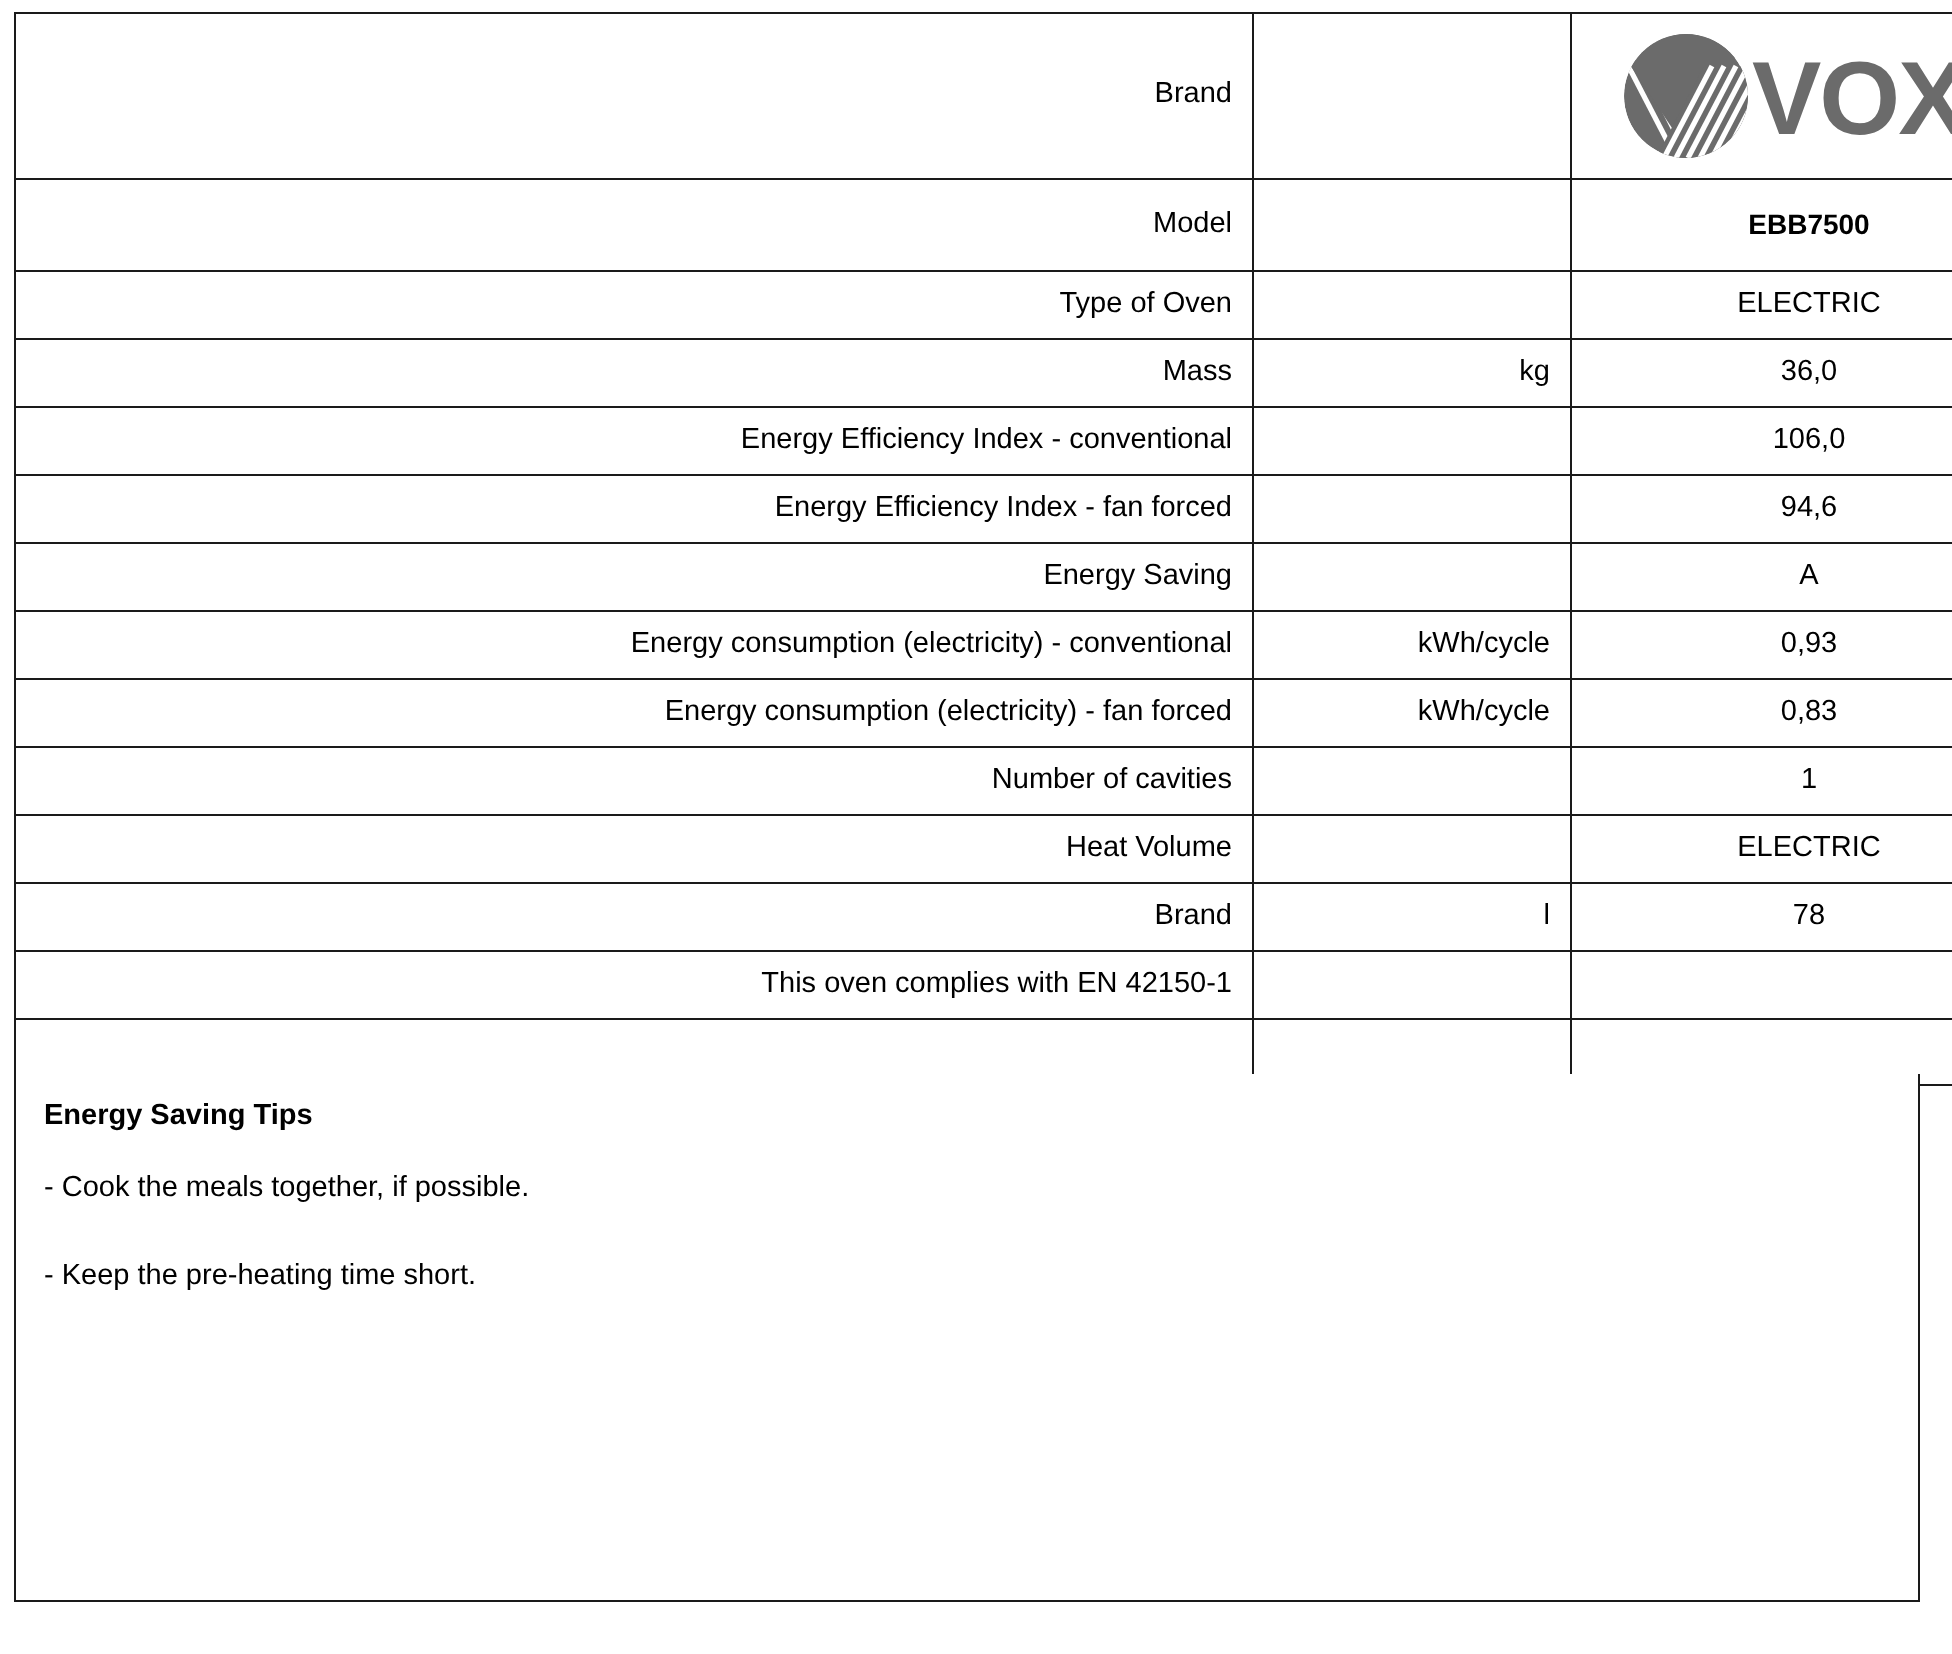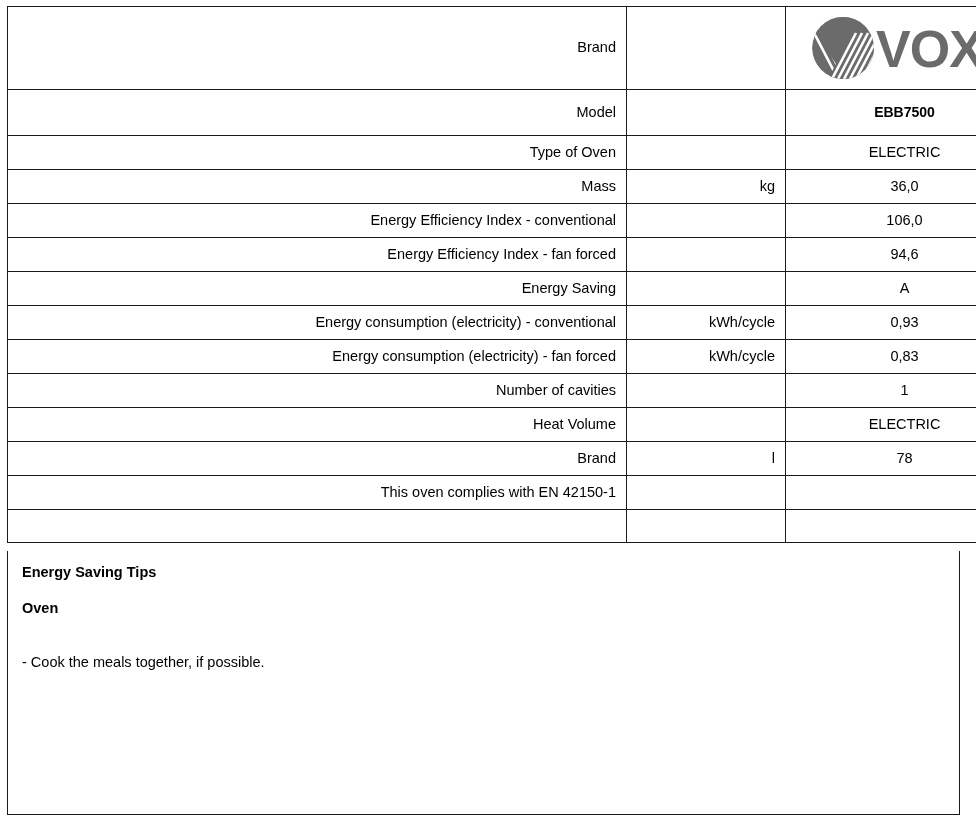--- a/index.html
+++ b/index.html
@@ -57,21 +57,21 @@
     display: block;
     margin: 0 auto;
     width: 185px;
     height: 62px;
   }
 
   
   .tips-box {
     position: absolute;
     left: 7px;
-    top: 551px;
+    top: 537px;
     width: 953px;
     height: 264px;
     border: 1px solid #1a1a1a;
     border-top: none;
     box-sizing: border-box;
     background: #ffffff;
   }
   .tips-inner {
     padding: 13px 0 0 14px;
   }
@@ -217,19 +217,19 @@
         <td class="col-unit"></td>
         <td class="col-value"></td>
       </tr>
 
     </tbody>
   </table>
 
   <div class="tips-box">
     <div class="tips-inner">
       <p class="tips-heading">Energy Saving Tips</p>
-      <p class="tips-subheading">Oven</p>
       <p class="tip-line">- Cook the meals together, if possible.</p>
+      <p class="tip-line">- Keep the pre-heating time short.</p>
 
     </div>
   </div>
 
 </div>
 
 </body></html>

